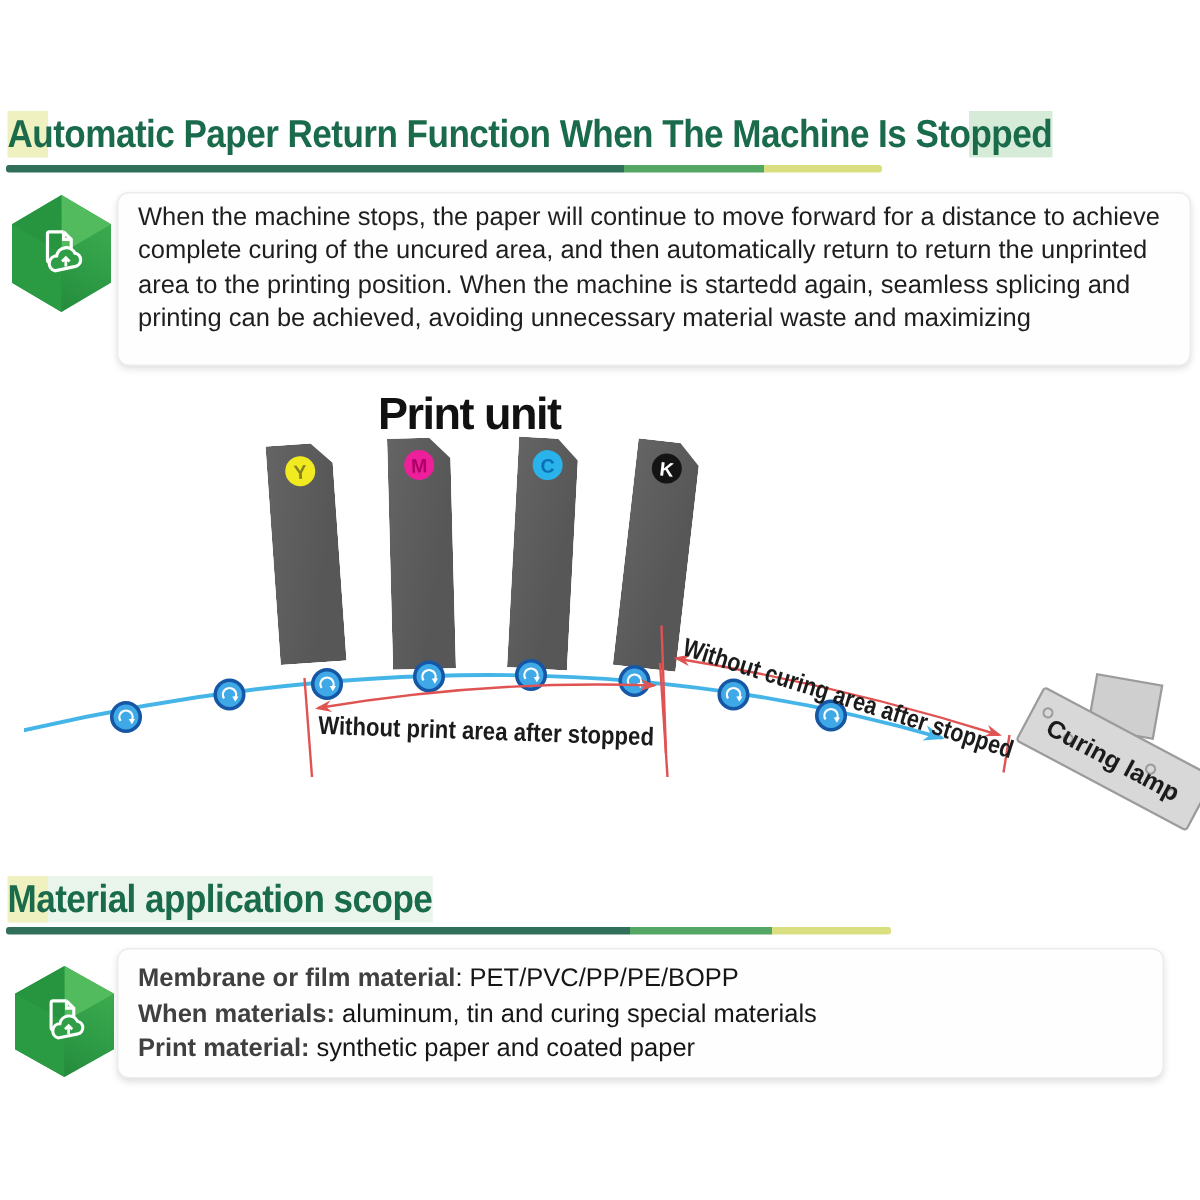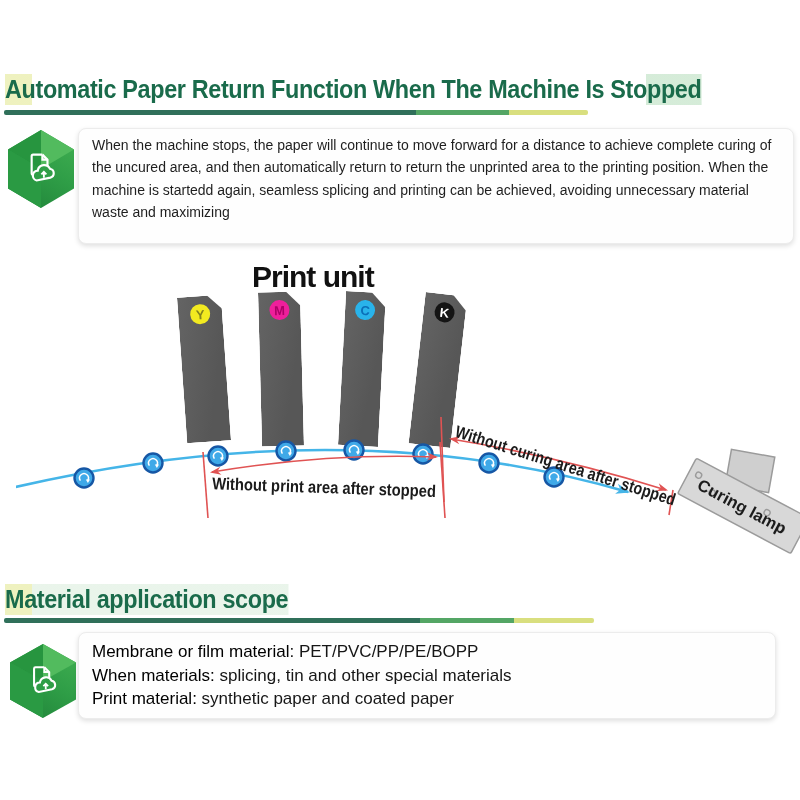--- a/index.html
+++ b/index.html
@@ -14,25 +14,25 @@
     background:linear-gradient(90deg,rgba(233,237,170,.75) 0 30px,rgba(216,236,218,.55) 30px 100%);}
   .sec-underline{position:absolute;left:4px;height:5px;border-radius:2px;
     background:linear-gradient(90deg,#30705a 0 70.5%,#54a665 70.5% 86.5%,#d9df7f 86.5% 100%);}
   #underline1{top:110px;width:584px;}
   #underline2{top:618px;width:590px;}
 
   
   .card{position:absolute;background:#fefefe;border:1px solid #ececec;border-radius:8px;
     box-shadow:0 2px 5px rgba(0,0,0,.13);}
   #para-card{left:78px;top:128px;width:714px;height:114px;}
-  #para-card p{margin:0;padding:5px 8px 0 13px;font-size:14px;line-height:22.3px;color:#1e1e1e;}
+  #para-card p{margin:0;padding:5px 8px 0 13px;font-size:17px;line-height:22.3px;color:#1e1e1e;}
   #material-card{left:78px;top:632px;width:696px;height:85px;}
   #material-card .rows{padding:7px 0 0 13px;}
   .mat-row{font-size:17px;line-height:23.5px;color:#161616;}
-  .mat-row b{font-weight:400;color:#000000;}
+  .mat-row b{font-weight:700;color:#404040;}
 
   
   .hexwrap{position:absolute;}
   .hex{position:absolute;inset:0;clip-path:polygon(50% 0,100% 25%,100% 75%,50% 100%,0 75%,0 25%);}
   .hex-base{background:linear-gradient(210deg,#43b153 0%,#2f9e47 48%,#1f8238 100%);}
   .hex-facet-tr{clip-path:polygon(50% 0,100% 25%,50% 50%);background:#52bb5e;}
   .hex-facet-tl{clip-path:polygon(0 25%,50% 0,50% 50%);background:#27953f;}
   .hex-facet-bl{clip-path:polygon(0 25%,0 75%,50% 100%,50% 50%);background:#2a9a43;}
   .hex svg{position:absolute;left:50%;top:50%;transform:translate(-50%,-50%);}
   #hex1{left:8px;top:130px;width:66px;height:78px;}
@@ -188,16 +188,16 @@
       <path d="M34 12 l7 7 v21 q0 2-2 2 h-6" fill="none" stroke="#fff" stroke-width="3"></path>
       <path d="M26 48 a7 7 0 0 1 1.5-13.8 a9 9 0 0 1 17-2.5 a6.3 6.3 0 0 1 0.5 12.3 z" fill="#2f9e47" stroke="#fff" stroke-width="3"></path>
       <path d="M36 44 v-8 M32.5 39.5 L36 36 l3.5 3.5" fill="none" stroke="#fff" stroke-width="2.6"></path>
     </svg>
   </div>
 </div>
 
 <div class="card" id="material-card">
   <div class="rows" id="material-rows">
       <div class="mat-row"><b>Membrane or film material</b><span>: PET/PVC/PP/PE/BOPP</span></div>
-      <div class="mat-row"><b>When materials:</b><span> splicing, tin and other special materials</span></div>
+      <div class="mat-row"><b>When materials:</b><span> aluminum, tin and curing special materials</span></div>
       <div class="mat-row"><b>Print material:</b><span> synthetic paper and coated paper</span></div>
     </div>
 </div>
 
 </body></html>

